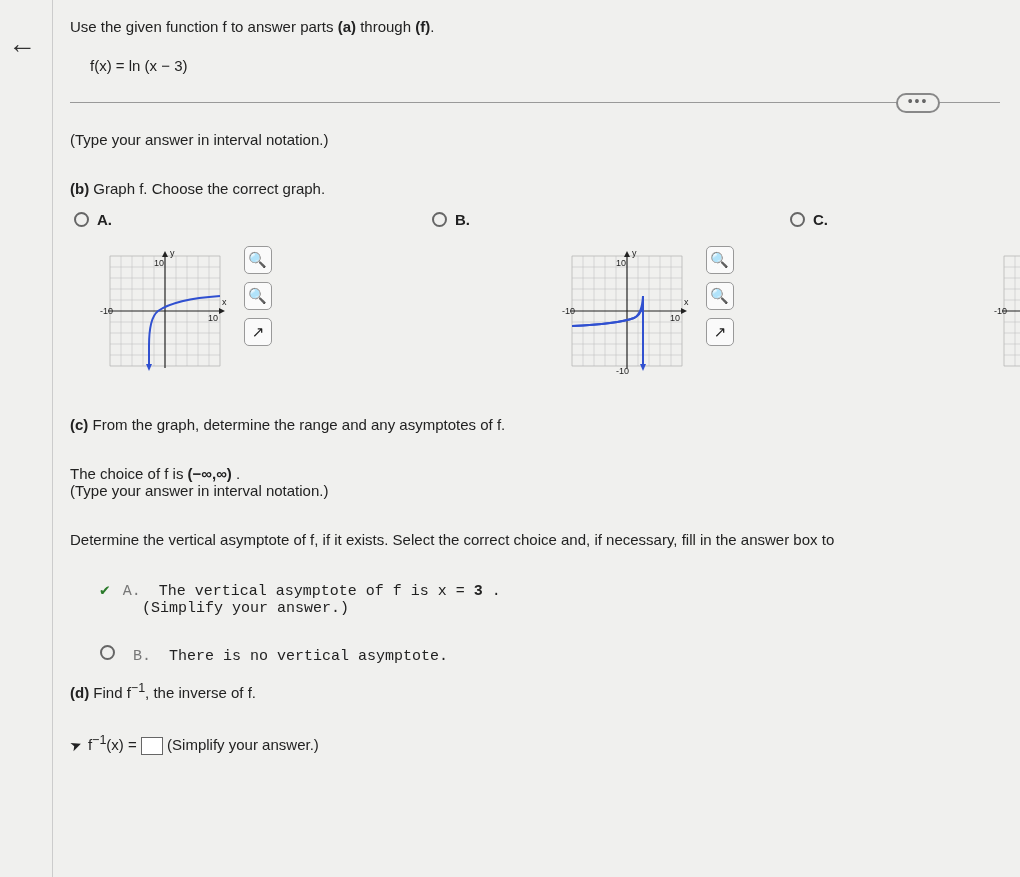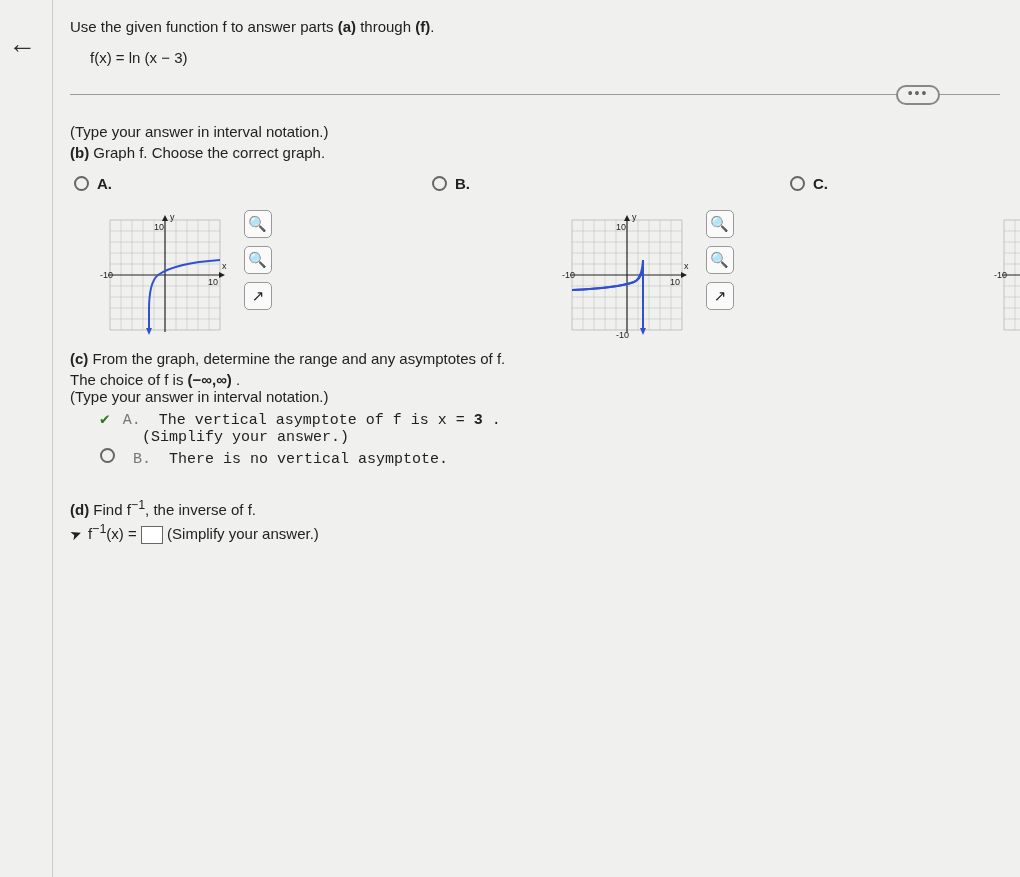--- a/index.html
+++ b/index.html
@@ -26,21 +26,21 @@
     width: 1px; height: 877px;
     background: #ccc;
   }
   .content {
     position: absolute;
     left: 70px; top: 18px;
     right: 12px;
     font-size: 15px;
   }
   .bold { font-weight: bold; }
-  .formula { margin-top: 14px; padding-left: 20px; font-size: 15px; }
+  .formula { margin-top: 22px; padding-left: 20px; font-size: 15px; }
   .hr {
     margin-top: 28px;
     border-top: 1px solid #999;
     height: 1px;
     width: 930px;
     position: relative;
   }
   .ellipsis-pill {
     position: absolute;
     right: 60px; top: -10px;
@@ -48,21 +48,21 @@
     border: 2px solid #888;
     border-radius: 12px;
     text-align: center;
     line-height: 12px;
     background: #f0f0ee;
     font-size: 14px;
     color: #666;
     letter-spacing: 2px;
   }
   .instr { margin-top: 28px; }
-  .row { margin-top: 4px; }
+  .row { margin-top: 32px; }
   .options-row {
     display: flex;
     gap: 320px;
     margin-top: 14px;
     padding-left: 4px;
   }
   .opt-head {
     display: flex;
     align-items: center;
     gap: 8px;
@@ -306,44 +306,45 @@
           <text class="graphlabel" x="70" y="10">y</text>
           <text class="graphlabel" x="54" y="20">10</text>
           <text class="graphlabel" x="0" y="68">-10</text>
           <text class="graphlabel" x="54" y="128">-10</text>
         </svg>
       </div>
     </div>
 
   </div>
 
-  <div class="row" style="margin-top:10px">
+  <div class="row" style="margin-top:40px">
     <span class="bold">(c)</span><span> From the graph, determine the range and any asymptotes of f.</span>
   </div>
 
   <div class="row">
     <span>The choice of f is </span><span class="bold">(−∞,∞)</span><span> .</span>
   </div>
   <div>(Type your answer in interval notation.)</div>
 
+  <div class="row">Determine the vertical asymptote of f, if it exists. Select the correct choice and, if necessary, fill in the answer box to</div>
 
   <div class="row indent">
     <span class="checkmark">✔</span>
     <span style="color:#777">A.</span>
     &nbsp;<span>The vertical asymptote of f is x = </span><span class="bold">3</span><span> .</span>
     <div style="padding-left:42px">(Simplify your answer.)</div>
   </div>
 
-  <div class="indent" style="margin-top:2px">
+  <div class="indent" style="margin-top:28px">
     <span class="radio"></span>
     &nbsp;<span style="color:#777">B.</span>
     &nbsp;<span>There is no vertical asymptote.</span>
   </div>
 
-  <div class="row" style="margin-top:30px">
+  <div class="row" style="margin-top:16px">
     <span class="bold">(d)</span><span> Find f</span><sup>−1</sup><span>, the inverse of f.</span>
   </div>
 
   <div class="row">
     <span class="cursor-icon">➤</span>
     <span>f</span><sup>−1</sup><span>(x) = </span><span class="answer-box"></span><span> (Simplify your answer.)</span>
   </div>
 
 </div>
 

